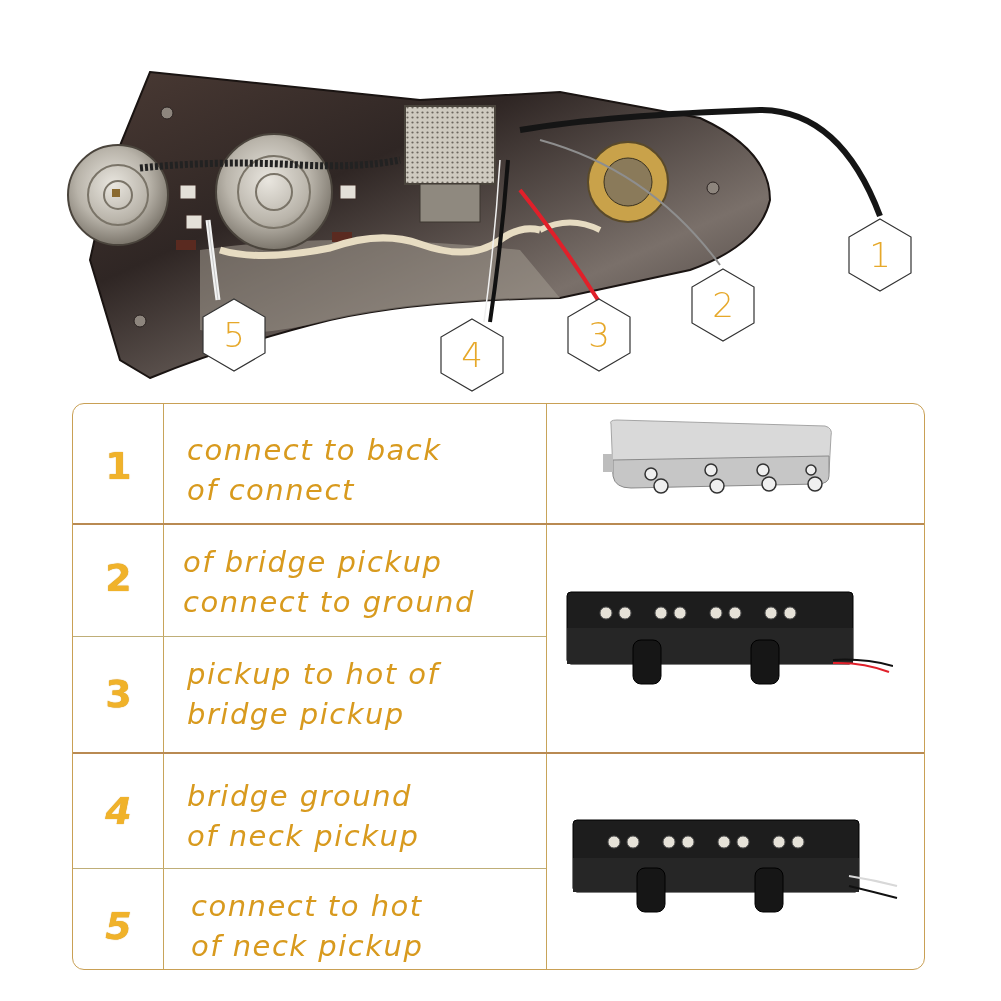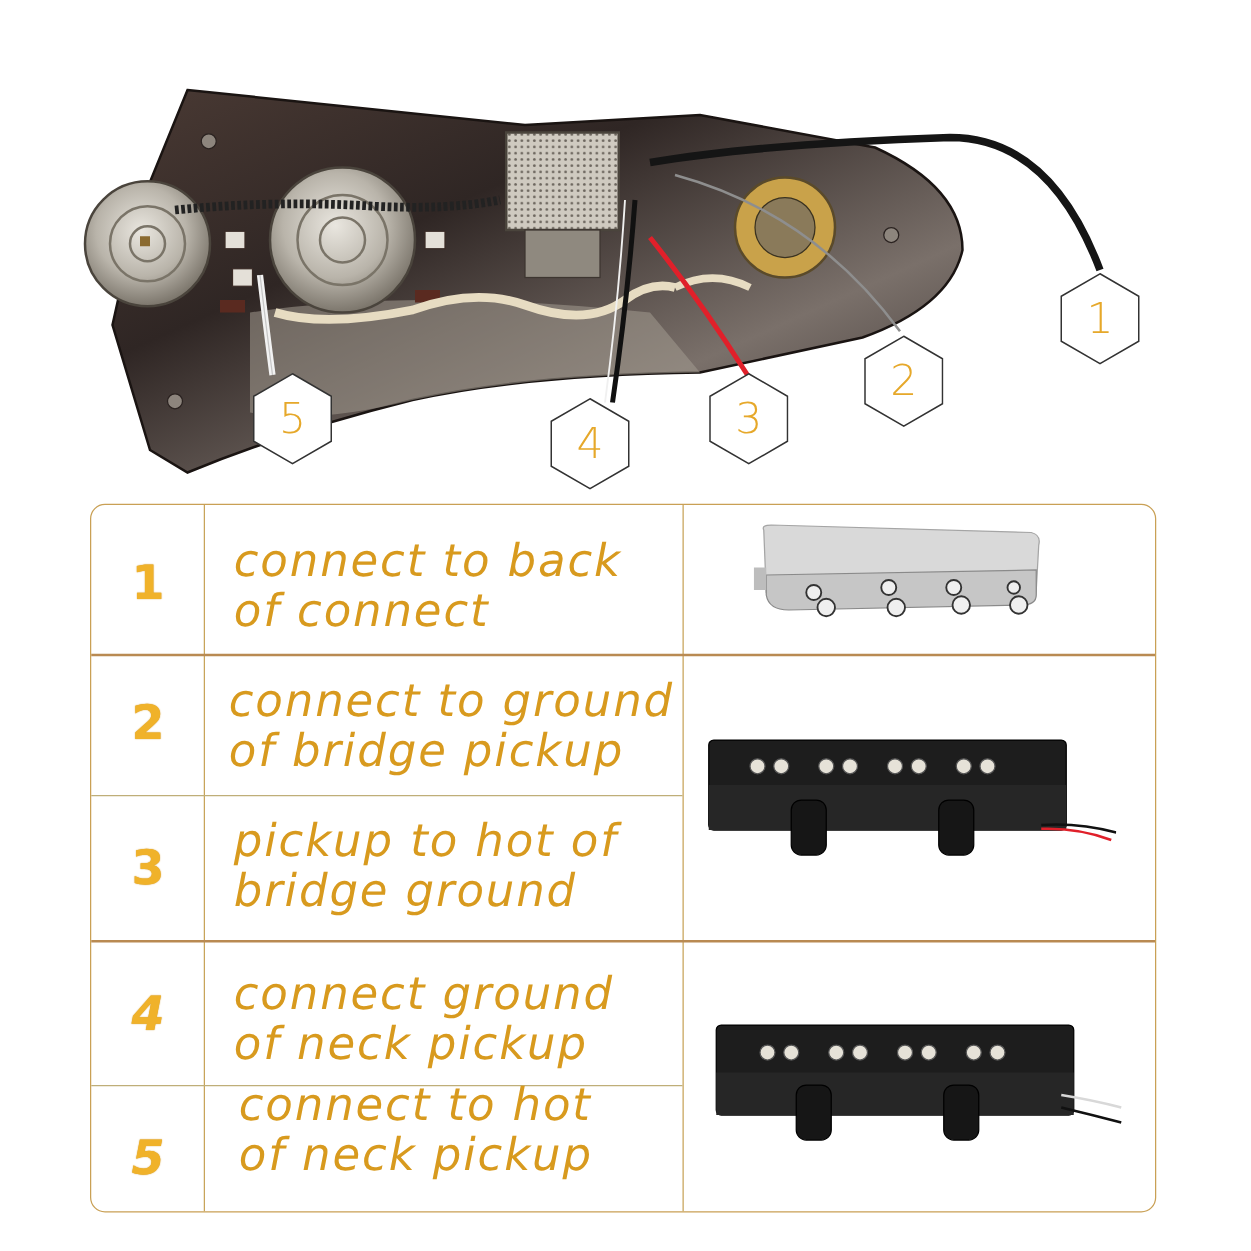--- a/index.html
+++ b/index.html
@@ -19,21 +19,21 @@
            border: 1.5px solid #c9a055; border-radius: 12px; box-sizing: border-box; }
   .vline { position: absolute; top: 0; bottom: 0; width: 1px; background: #c8a45a; }
   .hline { position: absolute; height: 1.5px; background: #b98a52; }
   .hline.thin { background: #bfae78; height: 1px; }
 
   .num { position: absolute; left: 0; width: 91px; text-align: center; color: #f0b22a;
          font-family: "DejaVu Sans", sans-serif; font-size: 38px; font-weight: bold;
          text-shadow: 0 0 1px #c88a10; }
   .num.i { font-style: italic; }
   .desc { position: absolute; left: 114px; color: #d89a1e;
-          font-family: "DejaVu Sans", sans-serif; font-style: italic; font-size: 36px;
+          font-family: "DejaVu Sans", sans-serif; font-style: italic; font-size: 29px;
           line-height: 40px; letter-spacing: 1.5px; font-weight: 300; white-space: nowrap; }
   .cell-img { position: absolute; }
 </style>
 </head>
 <body>
 
 <div class="photo">
   <svg width="1001" height="400" viewBox="0 0 1001 400">
     <defs>
       <linearGradient id="plateGrad" x1="0" y1="0" x2="1" y2="1">
@@ -144,38 +144,38 @@
   <div class="hline thin" style="left:0; width:473px; top:464px;"></div>
 
   <div class="num" style="top:40px;">1</div>
   <div class="desc" style="top:26px;">
     <div>connect to back</div>
     <div>of connect</div>
   </div>
 
   <div class="num" style="top:152px;">2</div>
   <div class="desc" style="top:138px; left:110px;">
+    <div>of bridge pickup</div>
     <div>connect to ground</div>
-    <div>of bridge pickup</div>
   </div>
 
   <div class="num" style="top:268px;">3</div>
   <div class="desc" style="top:250px;">
     <div>pickup to hot of</div>
-    <div>bridge ground</div>
+    <div>bridge pickup</div>
   </div>
 
   <div class="num i" style="top:385px;">4</div>
   <div class="desc" style="top:372px;">
-    <div>connect ground</div>
+    <div>bridge ground</div>
     <div>of neck pickup</div>
   </div>
 
   <div class="num i" style="top:500px;">5</div>
-  <div class="desc" style="top:461px; left:118px;">
+  <div class="desc" style="top:482px; left:118px;">
     <div>connect to hot</div>
     <div>of neck pickup</div>
   </div>
 
   <div class="cell-img" style="left:530px; top:14px;">
     <svg width="240" height="90" viewBox="0 0 240 90">
       <path d="M8,6 Q6,2 14,2 L222,8 Q230,10 228,18 L226,54 Q226,62 216,62 L30,66 Q14,66 10,56 Z" fill="#d9d9d9" stroke="#a5a5a5"></path>
       <path d="M10,42 L226,38 L226,58 Q226,66 214,66 L28,70 Q12,70 10,58 Z" fill="#c6c6c6" stroke="#8a8a8a"></path>
       <rect x="0" y="36" width="10" height="18" fill="#bdbdbd"></rect>
       <g fill="#efefef" stroke="#333" stroke-width="1.5">

